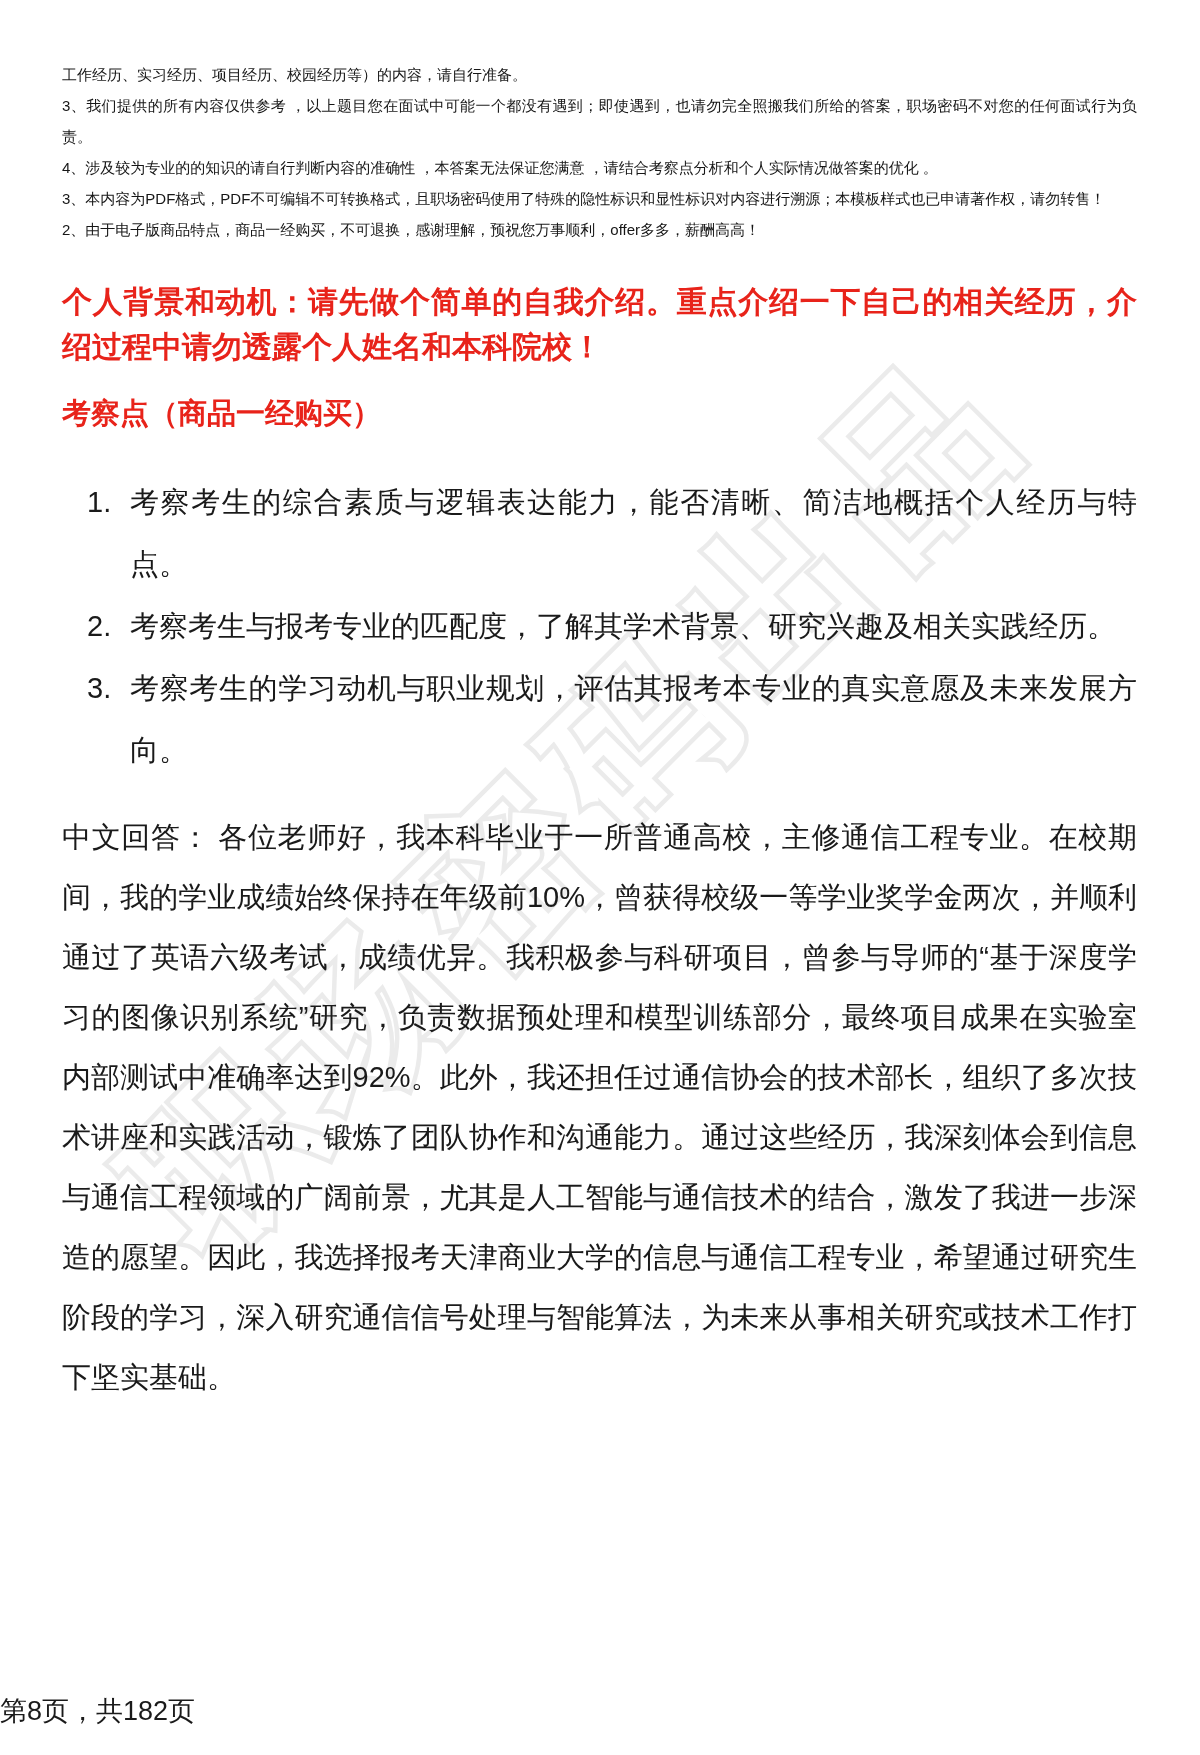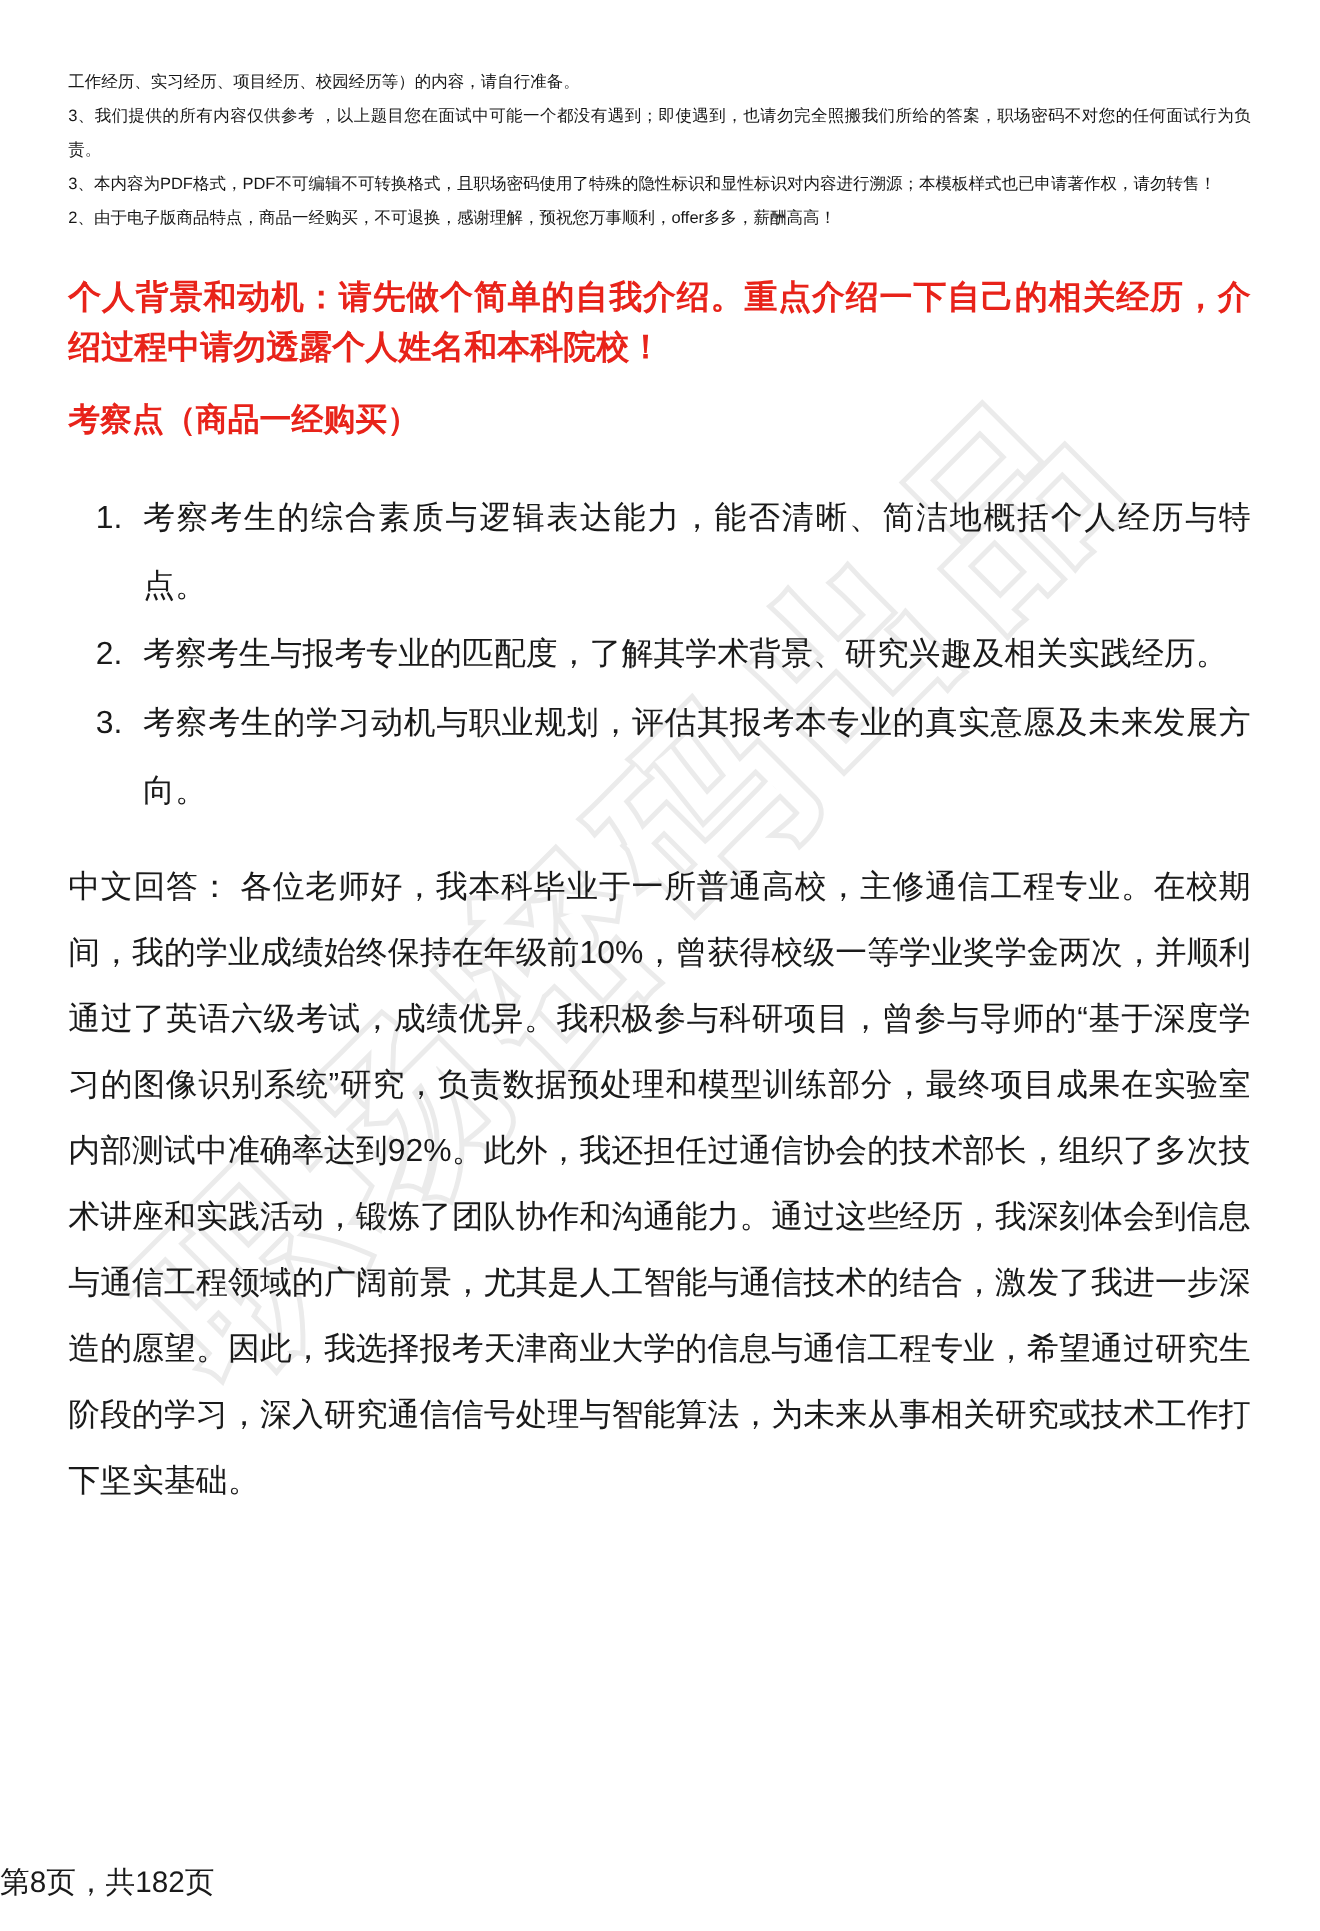--- a/index.html
+++ b/index.html
@@ -104,20 +104,21 @@
 
 <div class="page">
 
   <div class="watermark">职场密码出品</div>
 
   <div class="content">
 
     <section class="disclaimer">
       <p>工作经历、实习经历、项目经历、校园经历等）的内容，请自行准备。</p>
       <p>3、我们提供的所有内容仅供参考 ，以上题目您在面试中可能一个都没有遇到；即使遇到，也请勿完全照搬我们所给的答案，职场密码不对您的任何面试行为负责。</p>
+      <p>4、涉及较为专业的的知识的请自行判断内容的准确性 ，本答案无法保证您满意 ，请结合考察点分析和个人实际情况做答案的优化 。</p>
       <p>3、本内容为PDF格式，PDF不可编辑不可转换格式，且职场密码使用了特殊的隐性标识和显性标识对内容进行溯源；本模板样式也已申请著作权，请勿转售！</p>
       <p>2、由于电子版商品特点，商品一经购买，不可退换，感谢理解，预祝您万事顺利，offer多多，薪酬高高！</p>
     </section>
 
     <h1 class="question-heading">个人背景和动机：请先做个简单的自我介绍。重点介绍一下自己的相关经历，介绍过程中请勿透露个人姓名和本科院校！</h1>
 
     <h2 class="analysis-heading">考察点（商品一经购买）</h2>
 
     <ol class="points">
       <li>

